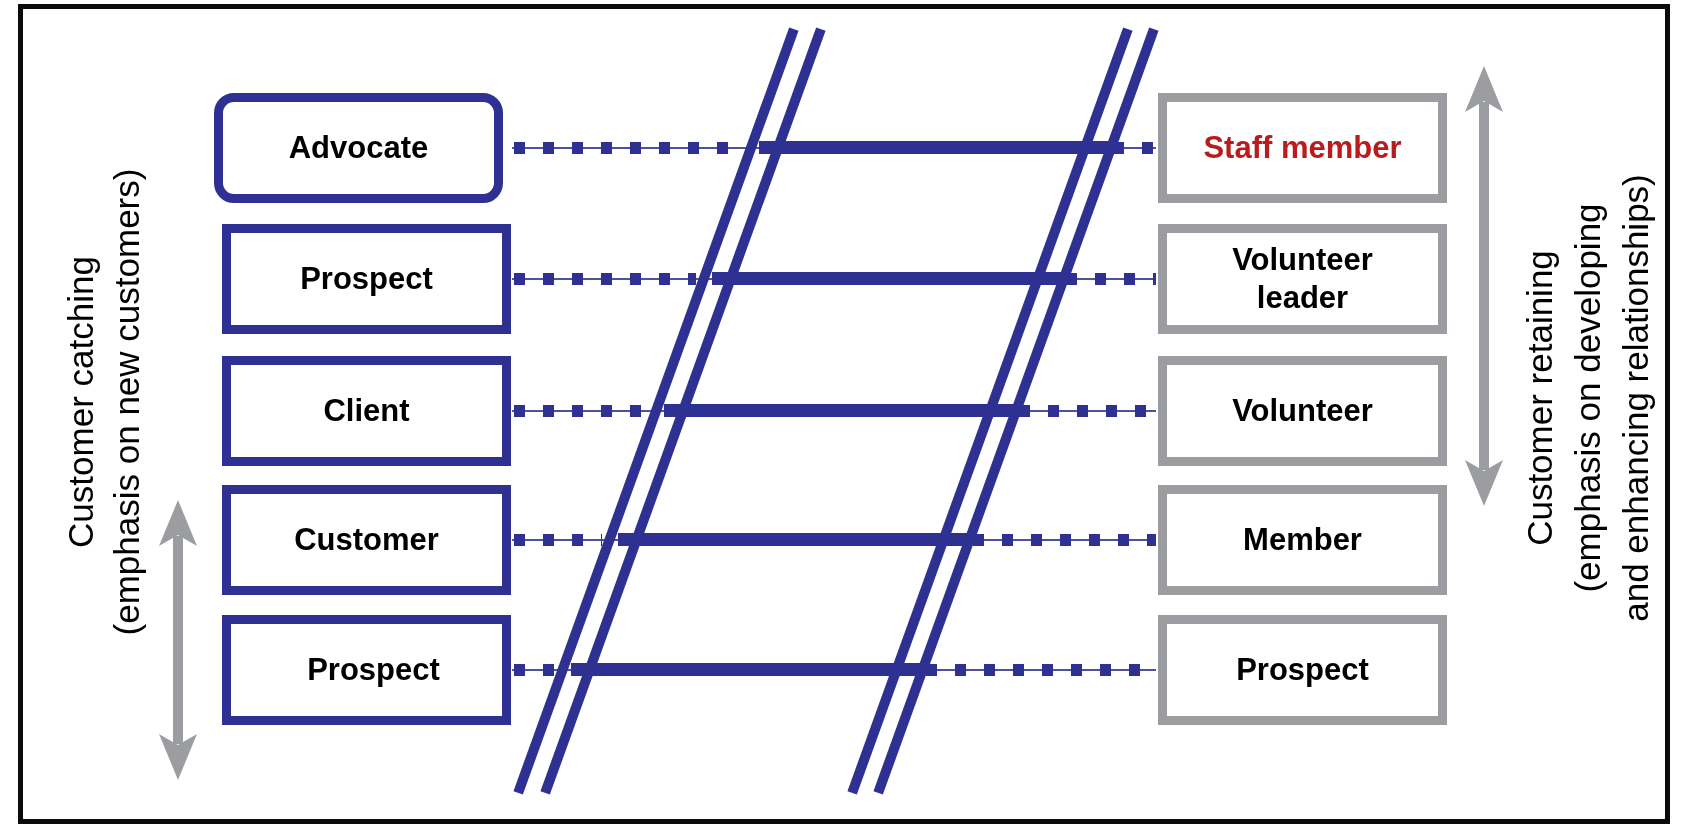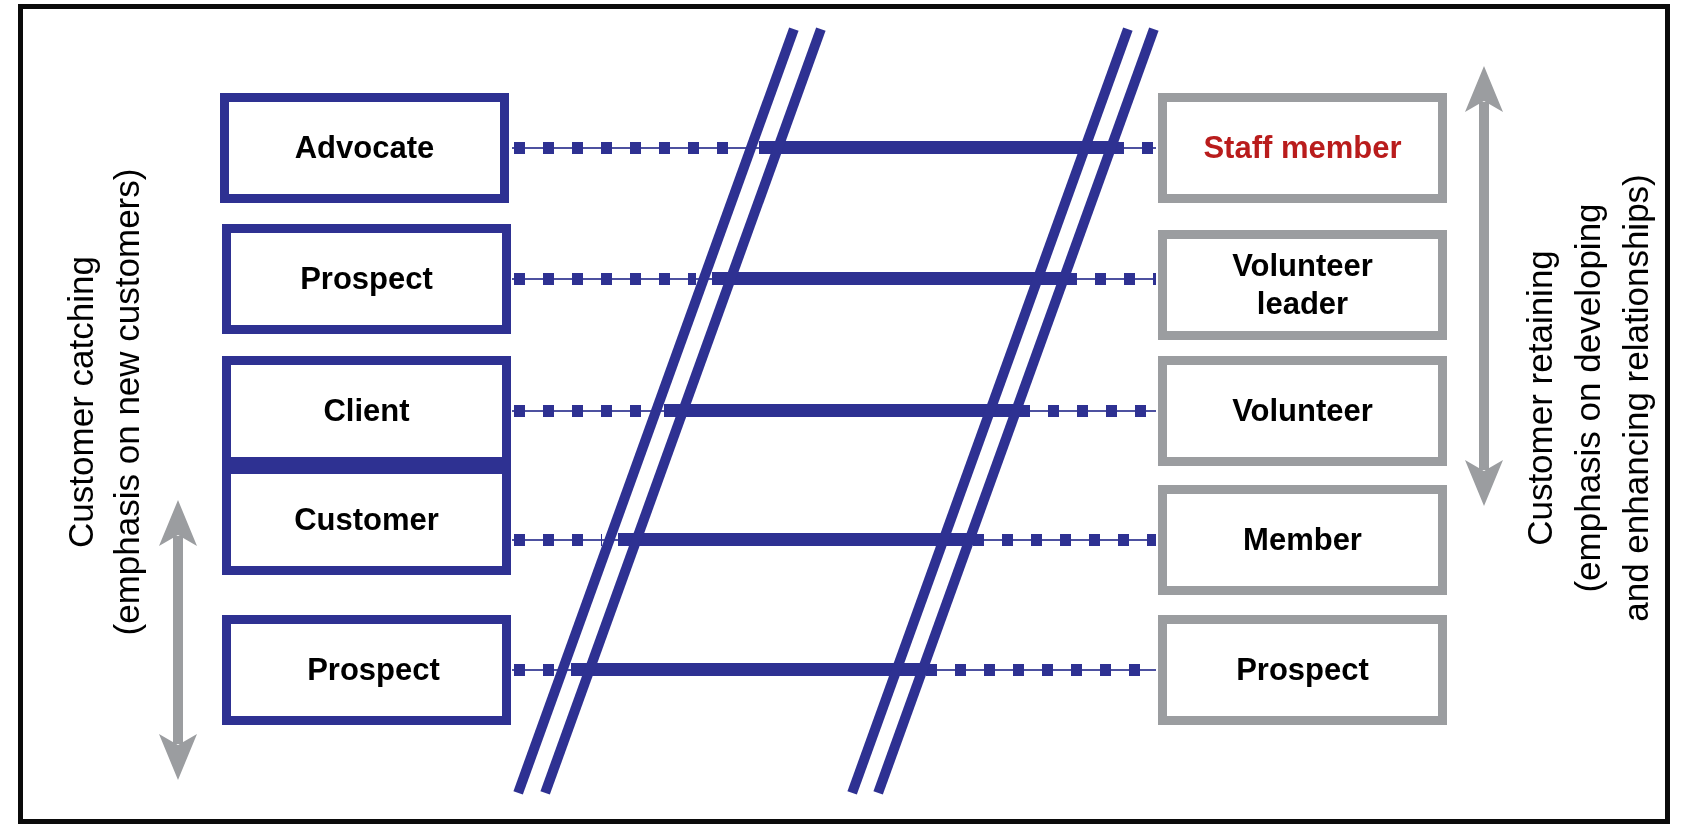--- a/index.html
+++ b/index.html
@@ -101,40 +101,40 @@
   <div class="hairline" style="left:512px;top:669px;width:644px;"></div>
   <div class="dashes" style="left:514px;top:664px;width:41px;"></div>
   <div class="rung" style="left:571px;top:663px;width:353px;"></div>
   <div class="dashes" style="left:926px;top:664px;width:230px;"></div>
 
   <div class="rail" style="left:651px;top:5px;"></div>
   <div class="rail" style="left:678px;top:5px;"></div>
   <div class="rail" style="left:985px;top:5px;"></div>
   <div class="rail" style="left:1011px;top:5px;"></div>
 
-  <div class="box navy" style="left:220px;top:93px;">
+  <div class="box navy" style="left:214px;top:93px;border-radius:20px;">
       <span>Advocate</span>
     </div>
   <div class="box navy" style="left:222px;top:224px;">
       <span>Prospect</span>
     </div>
   <div class="box navy" style="left:222px;top:356px;">
       <span>Client</span>
     </div>
-  <div class="box navy" style="left:222px;top:465px;">
+  <div class="box navy" style="left:222px;top:485px;">
       <span>Customer</span>
     </div>
   <div class="box navy" style="left:222px;top:615px;padding-left:42px;">
       <span>Prospect</span>
     </div>
 
   <div class="box gray" style="left:1158px;top:93px;">
       <span class="muted">Staff member</span>
     </div>
-  <div class="box gray" style="left:1158px;top:224px;margin-top:6px;">
+  <div class="box gray" style="left:1158px;top:224px;">
       <span>Volunteer leader</span>
     </div>
   <div class="box gray" style="left:1158px;top:485px;">
       <span>Member</span>
     </div>
   <div class="box gray" style="left:1158px;top:356px;">
       <span>Volunteer</span>
     </div>
   <div class="box gray" style="left:1158px;top:615px;">
       <span>Prospect</span>

